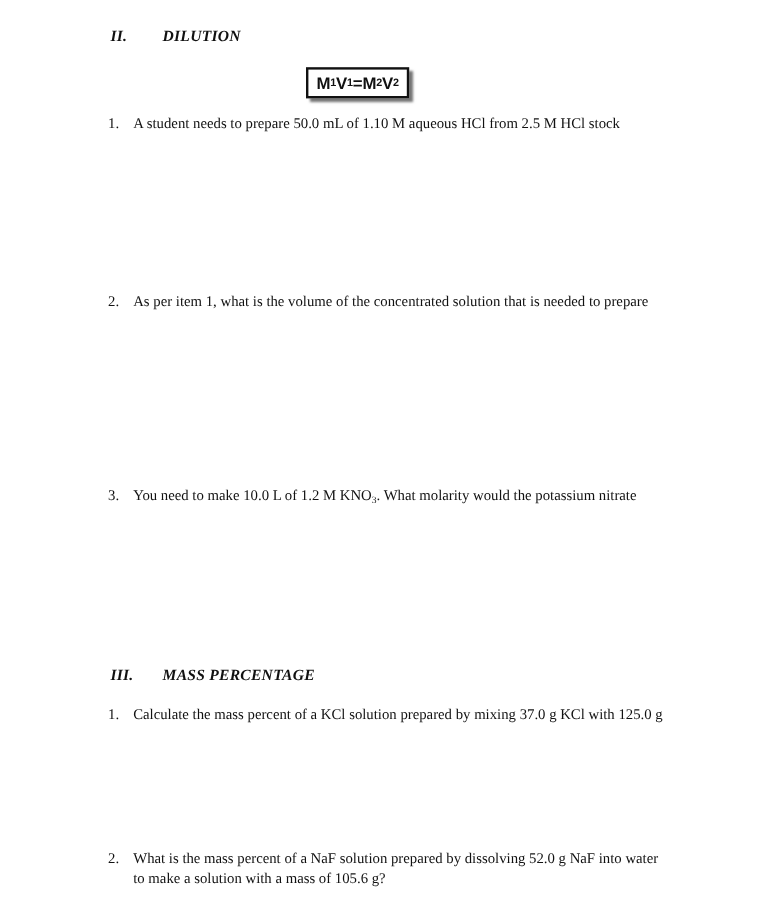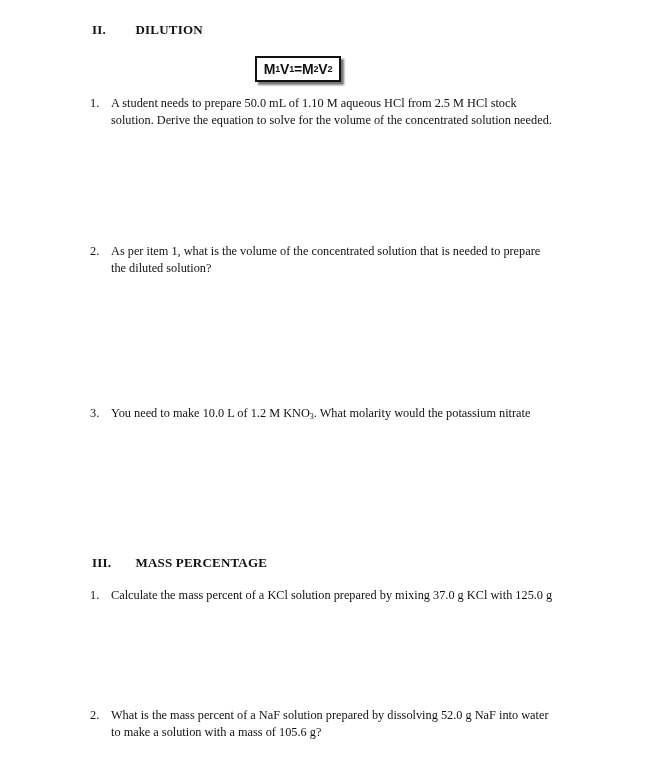--- a/index.html
+++ b/index.html
@@ -8,21 +8,21 @@
       background: #ffffff;
     }
     body {
       width: 648px;
       height: 767px;
       position: relative;
       overflow: hidden;
       font-family: "Liberation Serif", "DejaVu Serif", serif;
       color: #111111;
     }
-    .abs { position: absolute; }
+    .abs { position: absolute; font-style: italic; }
     .section-heading {
       font-weight: bold;
       font-size: 13px;
       letter-spacing: 0.2px;
     }
     .section-num {
       display: inline-block;
       width: 40px;
     }
     .formula-box {
@@ -84,29 +84,27 @@
     <span>M</span>
     <sub>2</sub>
     <span>V</span>
     <sub>2</sub>
 </div>
 
 <div class="question" style="top:95px;">
   <span class="q-num">1.</span>
   <span class="q-text">
     <span class="q-line">A student needs to prepare 50.0 mL of 1.10 M aqueous HCl from 2.5 M HCl stock</span>
-    <span class="q-line">solution. Derive the equation to solve for the volume of the concentrated solution needed.</span>
   </span>
 </div>
 
 <div class="question" style="top:243px;">
   <span class="q-num">2.</span>
   <span class="q-text">
     <span class="q-line">As per item 1, what is the volume of the concentrated solution that is needed to prepare</span>
-    <span class="q-line">the diluted solution?</span>
   </span>
 </div>
 
 <div class="question" style="top:405px;">
   <span class="q-num">3.</span>
   <span class="q-text">
     <span class="q-line"><span>You need to make 10.0 L of 1.2 M KNO</span><sub class="chem">3</sub><span>. What molarity would the potassium nitrate</span></span>
   </span>
 </div>
 

